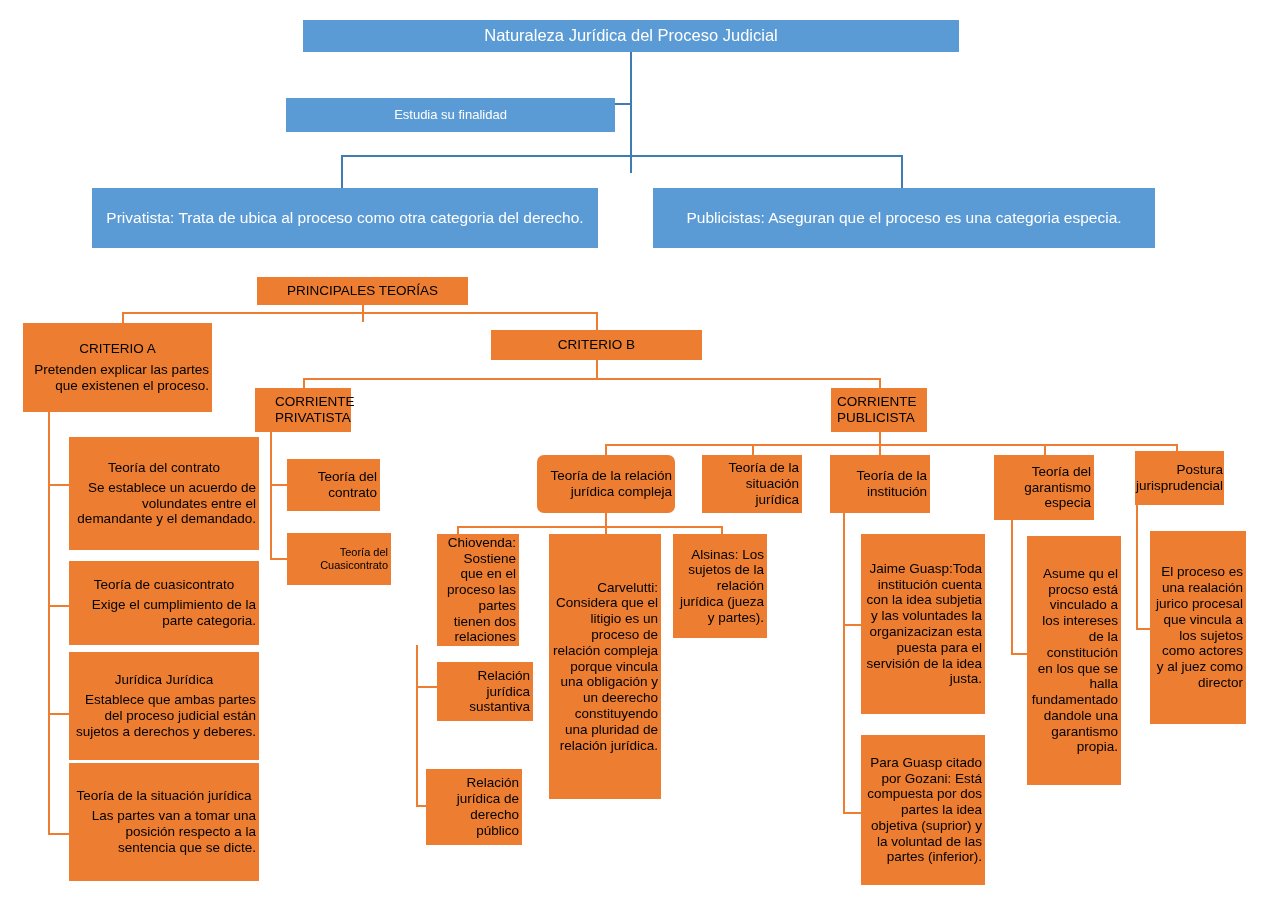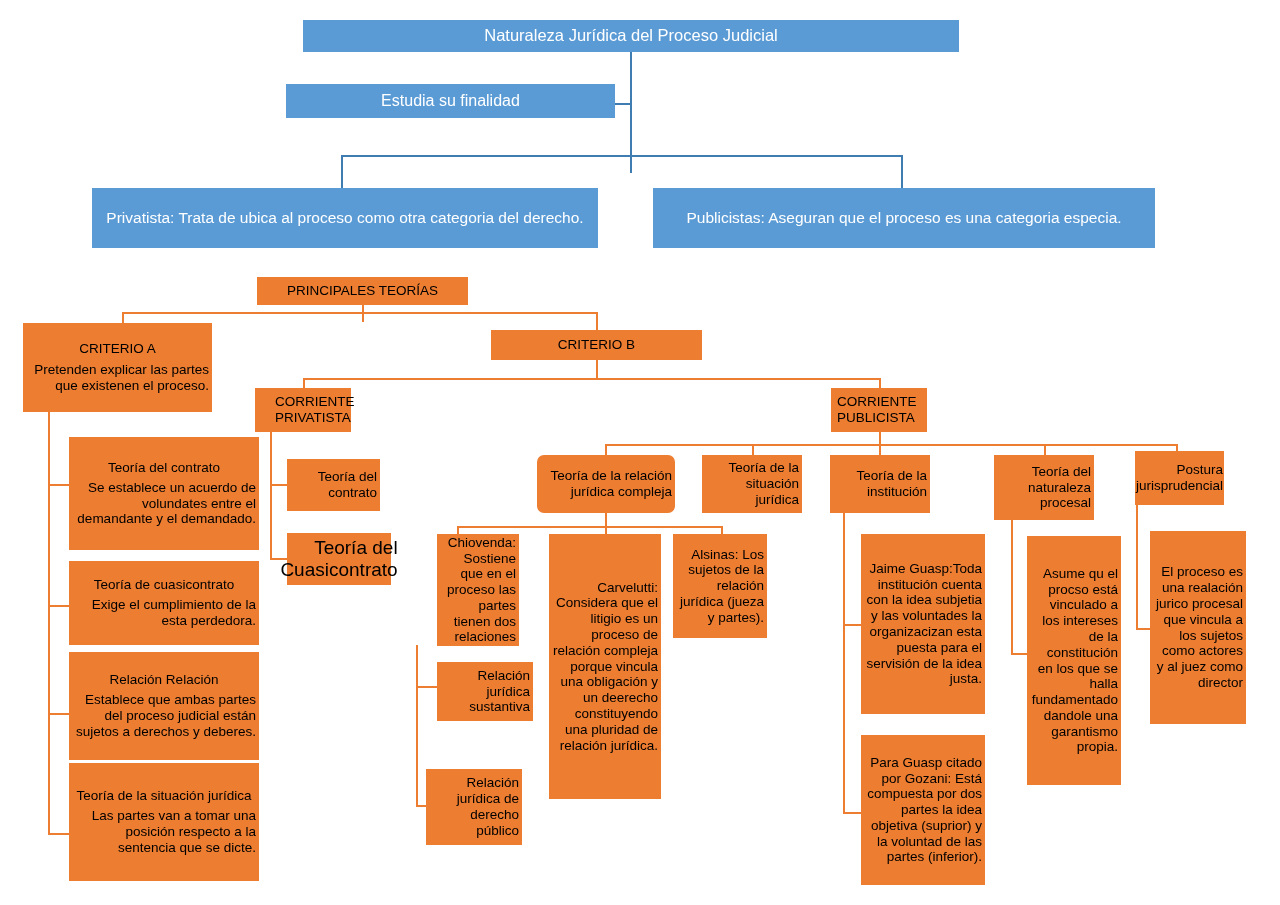--- a/index.html
+++ b/index.html
@@ -103,21 +103,21 @@
   <div class="ln vline" style="left:1011px; top:520px; width:2px; height:135px;"></div>
   <div class="ln hline" style="left:1011px; top:653px; width:16px; height:2px;"></div>
 
   <div class="ln vline" style="left:1136px; top:505px; width:2px; height:125px;"></div>
   <div class="ln hline" style="left:1136px; top:628px; width:14px; height:2px;"></div>
 
   <div class="node blue" style="left:303px; top:20px; width:656px; height:32px; font-size:16.5px;">
     <span class="ttl">Naturaleza Jurídica del Proceso Judicial</span>
   </div>
 
-  <div class="node blue" style="left:286px; top:84px; width:329px; height:34px; font-size:16px;">
+  <div class="node blue" style="left:286px; top:98px; width:329px; height:34px; font-size:13px;">
     <span class="ttl">Estudia su finalidad</span>
   </div>
 
   <div class="node blue" style="left:92px; top:188px; width:506px; height:60px; font-size:15.5px;">
     <span class="ttl">Privatista: Trata de ubica al proceso como otra categoria del derecho.</span>
   </div>
 
   <div class="node blue" style="left:653px; top:188px; width:502px; height:60px; font-size:15.5px;">
     <span class="ttl">Publicistas: Aseguran que el proceso es una categoria especia.</span>
   </div>
@@ -143,55 +143,55 @@
     <span class="ttl">CORRIENTE PUBLICISTA</span>
   </div>
 
   <div class="node orange" style="left:69px; top:437px; width:190px; height:113px; font-size:13.5px;">
     <span class="ttl" style="margin-bottom:4px;">Teoría del contrato</span>
     <span class="body">Se establece un acuerdo de volundates entre el demandante y el demandado.</span>
   </div>
 
   <div class="node orange" style="left:69px; top:561px; width:190px; height:84px; font-size:13.5px;">
     <span class="ttl" style="margin-bottom:4px;">Teoría de cuasicontrato</span>
-    <span class="body">Exige el cumplimiento de la esta perdedora.</span>
+    <span class="body">Exige el cumplimiento de la parte categoria.</span>
   </div>
 
   <div class="node orange" style="left:69px; top:652px; width:190px; height:108px; font-size:13.5px;">
-    <span class="ttl" style="margin-bottom:4px;">Relación Relación</span>
+    <span class="ttl" style="margin-bottom:4px;">Jurídica Jurídica</span>
     <span class="body">Establece que ambas partes del proceso judicial están sujetos a derechos y deberes.</span>
   </div>
 
   <div class="node orange" style="left:69px; top:763px; width:190px; height:118px; font-size:13.5px;">
     <span class="ttl" style="margin-bottom:4px;">Teoría de la situación jurídica</span>
     <span class="body">Las partes van a tomar una posición respecto a la sentencia que se dicte.</span>
   </div>
 
   <div class="node orange" style="left:287px; top:459px; width:93px; height:52px; font-size:13.5px;">
     <span class="ttl">Teoría del contrato</span>
   </div>
 
-  <div class="node orange" style="left:287px; top:533px; width:104px; height:52px; font-size:19px;">
+  <div class="node orange" style="left:287px; top:533px; width:104px; height:52px; font-size:11px;">
     <span class="ttl">Teoría del Cuasicontrato</span>
   </div>
 
   <div class="node orange" style="left:537px; top:455px; width:138px; height:58px; font-size:13.5px;border-radius:7px;">
     <span class="ttl">Teoría de la relación jurídica compleja</span>
   </div>
 
   <div class="node orange" style="left:702px; top:455px; width:100px; height:58px; font-size:13.5px;">
     <span class="ttl">Teoría de la situación jurídica</span>
   </div>
 
   <div class="node orange" style="left:830px; top:455px; width:100px; height:58px; font-size:13.5px;">
     <span class="ttl">Teoría de la institución</span>
   </div>
 
   <div class="node orange" style="left:994px; top:455px; width:100px; height:65px; font-size:13.5px;">
-    <span class="ttl">Teoría del naturaleza procesal</span>
+    <span class="ttl">Teoría del garantismo especia</span>
   </div>
 
   <div class="node orange" style="left:1135px; top:451px; width:89px; height:54px; font-size:13.5px;">
     <span class="ttl">Postura jurisprudencial</span>
   </div>
 
   <div class="node orange" style="left:437px; top:534px; width:82px; height:112px; font-size:13.5px;">
     <span class="ttl">Chiovenda: Sostiene que en el proceso las partes tienen dos relaciones</span>
   </div>
 

